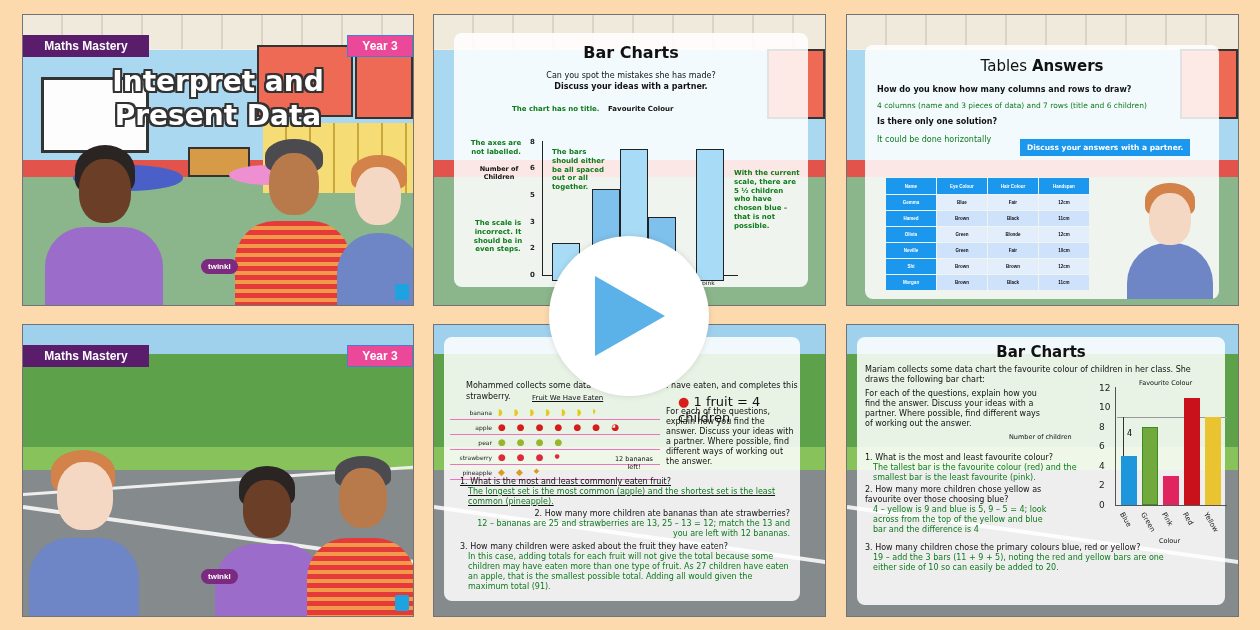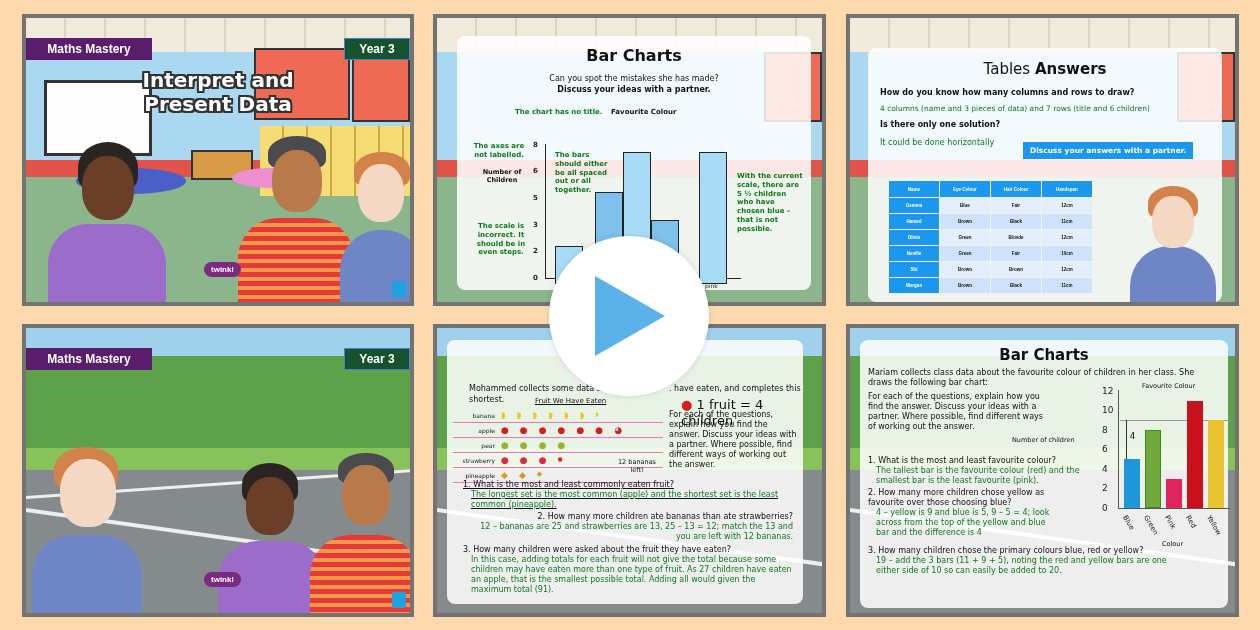--- a/index.html
+++ b/index.html
@@ -1,19 +1,19 @@
 <!DOCTYPE html>
 <html><head>
 <meta charset="utf-8">
 <style>
   * { box-sizing: border-box; margin: 0; padding: 0; }
   html, body { width: 1260px; height: 630px; overflow: hidden; }
   body { background: #fdd9ae; font-family: "DejaVu Sans", sans-serif; position: relative; }
 
-  .slide { position: absolute; overflow: hidden; border: 4px solid #737373; }
+  .slide { position: absolute; overflow: hidden; border: 1px solid #737373; }
   .s1 { left: 22px; top: 14px; width: 392px; height: 292px; }
   .s2 { left: 433px; top: 14px; width: 393px; height: 292px; }
   .s3 { left: 846px; top: 14px; width: 393px; height: 292px; }
   .s4 { left: 22px; top: 324px; width: 392px; height: 293px; }
   .s5 { left: 433px; top: 324px; width: 393px; height: 293px; }
   .s6 { left: 846px; top: 324px; width: 393px; height: 293px; }
 
   
   .classroom { position: absolute; inset: 0; background: linear-gradient(#f4f1e2 0 12%, #a9d8f0 12% 50%, #e2544b 50% 56%, #8bb58a 56% 100%); }
   .classroom .ceiling { position:absolute; left:0; right:0; top:0; height:34px; background: repeating-linear-gradient(90deg,#efeadb 0 38px,#d9d4c4 38px 40px); }
@@ -30,23 +30,23 @@
   .playground .line1 { position:absolute; left:0; top:180px; width:420px; height:4px; background:#eee; transform: rotate(8deg); transform-origin:left; }
   .playground .line2 { position:absolute; left:0; top:168px; width:420px; height:3px; background:#eee; transform: rotate(-4deg); transform-origin:left; }
 
   
   .person { position:absolute; bottom:0; }
   .head { position:absolute; border-radius: 46% 46% 44% 44%; }
   .body-shirt { position:absolute; bottom:0; border-radius: 40px 40px 0 0; }
   .hair { position:absolute; border-radius: 50% 50% 30% 30%; }
 
   .badge-left { position:absolute; left:0; top:20px; height:22px; width:126px; background:#5a1d6c; color:#fff; font-weight:bold; font-size:12px; display:flex; align-items:center; justify-content:center; font-family:"Liberation Sans", sans-serif; }
-  .badge-right { position:absolute; right:0; top:20px; height:22px; width:66px; background:#14532d; border:1px solid #4c7bd2; color:#fff; font-weight:bold; font-size:12px; display:flex; align-items:center; justify-content:center; font-family:"Liberation Sans", sans-serif; }
+  .badge-right { position:absolute; right:0; top:20px; height:22px; width:66px; background:#ec4899; border:1px solid #4c7bd2; color:#fff; font-weight:bold; font-size:12px; display:flex; align-items:center; justify-content:center; font-family:"Liberation Sans", sans-serif; }
   .cover-title { position:absolute; left:0; right:0; text-align:center; color:#fff; font-weight:bold; font-family:"DejaVu Sans", sans-serif; text-shadow: -2px -2px 0 #333, 2px -2px 0 #333, -2px 2px 0 #333, 2px 2px 0 #333, 0 2px 0 #333, 0 -2px 0 #333, 2px 0 0 #333, -2px 0 0 #333; line-height:1.22; }
-  .s1 .cover-title { top:50px; font-size:20px; }
+  .s1 .cover-title { top:50px; font-size:28px; }
   .s4 .cover-title { top:54px; font-size:26px; }
   .twinkl-logo { position:absolute; background:#7b2a7f; color:#fff; font-size:8px; font-weight:bold; border-radius:10px; padding:3px 7px; font-family:"Liberation Sans", sans-serif; }
   .corner-logo { position:absolute; right:4px; bottom:5px; width:14px; height:16px; background:#1fa3e0; border-radius:2px; }
 
   
   .panel { position:absolute; background:rgba(255,255,255,0.86); border-radius:8px; }
   .s2 .panel { left:20px; top:18px; width:354px; height:254px; }
   .s3 .panel { left:18px; top:30px; width:354px; height:254px; }
   .s5 .panel { left:10px; top:12px; width:356px; height:264px; }
   .s6 .panel { left:10px; top:12px; width:368px; height:268px; }
@@ -267,21 +267,21 @@
   <div class="corner-logo"></div>
 </div>
 
 <div class="slide s5">
   <div class="playground">
     <div class="line1"></div>
   </div>
   <div class="panel">
     <div class="small" style="left:22px;top:44px;">Mohammed collects some data a</div>
     <div class="small" style="left:222px;top:44px;">. have eaten, and completes this</div>
-    <div class="small" style="left:22px;top:55px;">shortest.</div>
+    <div class="small" style="left:22px;top:55px;">strawberry.</div>
     <div class="small" style="left:88px;top:57px;font-size:7px;text-decoration:underline;">Fruit We Have Eaten</div>
     <div class="small" style="left:222px;top:57px;font-size:13px;margin-left:12px;">
       <span class="fruit-apple">●</span>
       <span>1 fruit = 4 children</span>
     </div>
     <div class="picto">
       <div class="row">
         <span class="lbl">banana</span>
         <span class="icons fruit-banana">
             <span>◗</span>
@@ -349,21 +349,21 @@
     </div>
   </div>
 </div>
 
 <div class="slide s6">
   <div class="playground">
     <div class="line1"></div>
   </div>
   <div class="panel">
     <div class="panel-title" style="top:6px;font-size:15px;">Bar Charts</div>
-    <div class="small" style="left:8px;top:28px;width:350px;">Mariam collects class data about the favourite colour of children in her class. She draws the following bar chart:</div>
+    <div class="small" style="left:8px;top:28px;width:350px;">Mariam collects some data chart the favourite colour of children in her class. She draws the following bar chart:</div>
     <div class="small" style="left:8px;top:52px;width:180px;">For each of the questions, explain how you find the answer. Discuss your ideas with a partner. Where possible, find different ways of working out the answer.</div>
     <div class="small" style="left:152px;top:96px;font-size:6.5px;">Number of children</div>
 
     <div class="small" style="left:8px;top:116px;width:222px;">
       <div>1. What is the most and least favourite colour?</div>
       <div class="green" style="padding-left:8px;">The tallest bar is the favourite colour (red) and the smallest bar is the least favourite (pink).</div>
     </div>
     <div class="small" style="left:8px;top:148px;width:190px;">
       <div>2. How many more children chose yellow as favourite over those choosing blue?</div>
       <div class="green" style="padding-left:8px;">4 – yellow is 9 and blue is 5, 9 – 5 = 4; look across from the top of the yellow and blue bar and the difference is 4</div>

